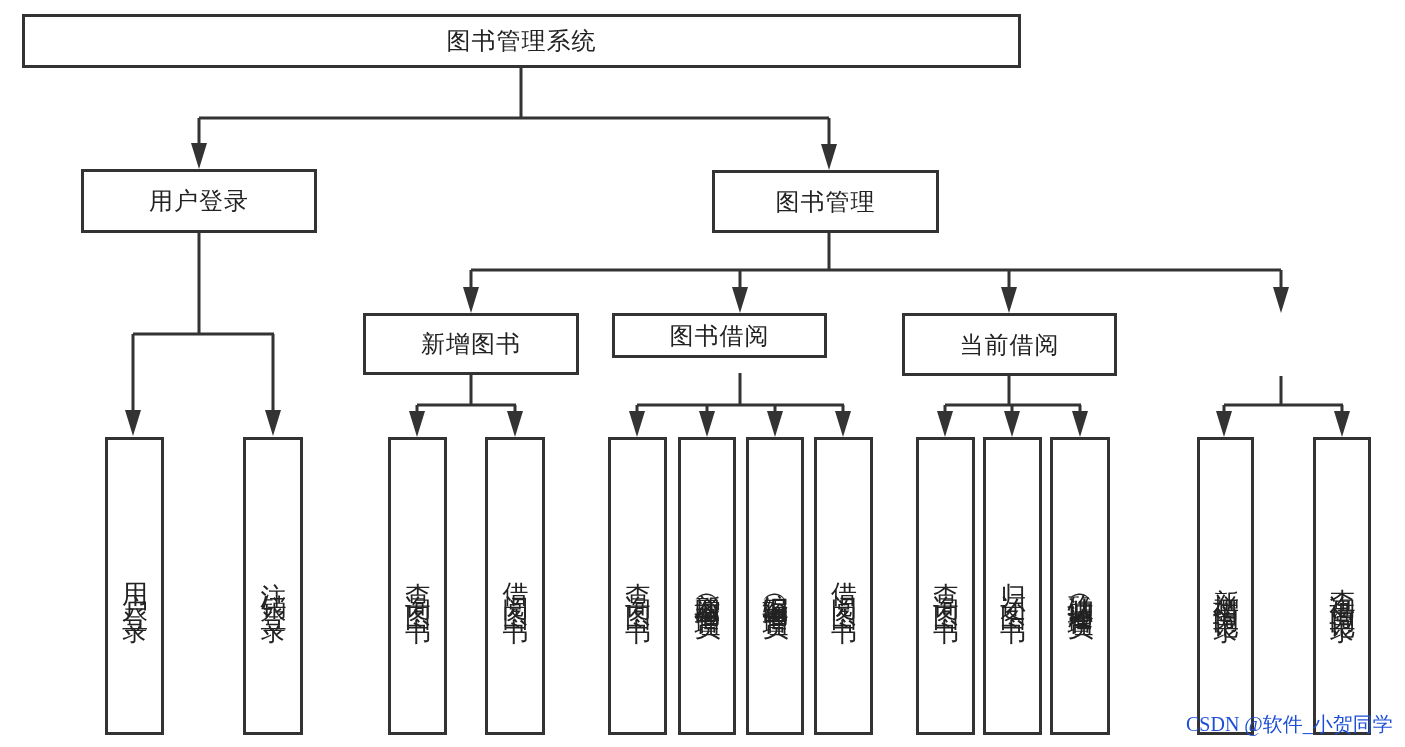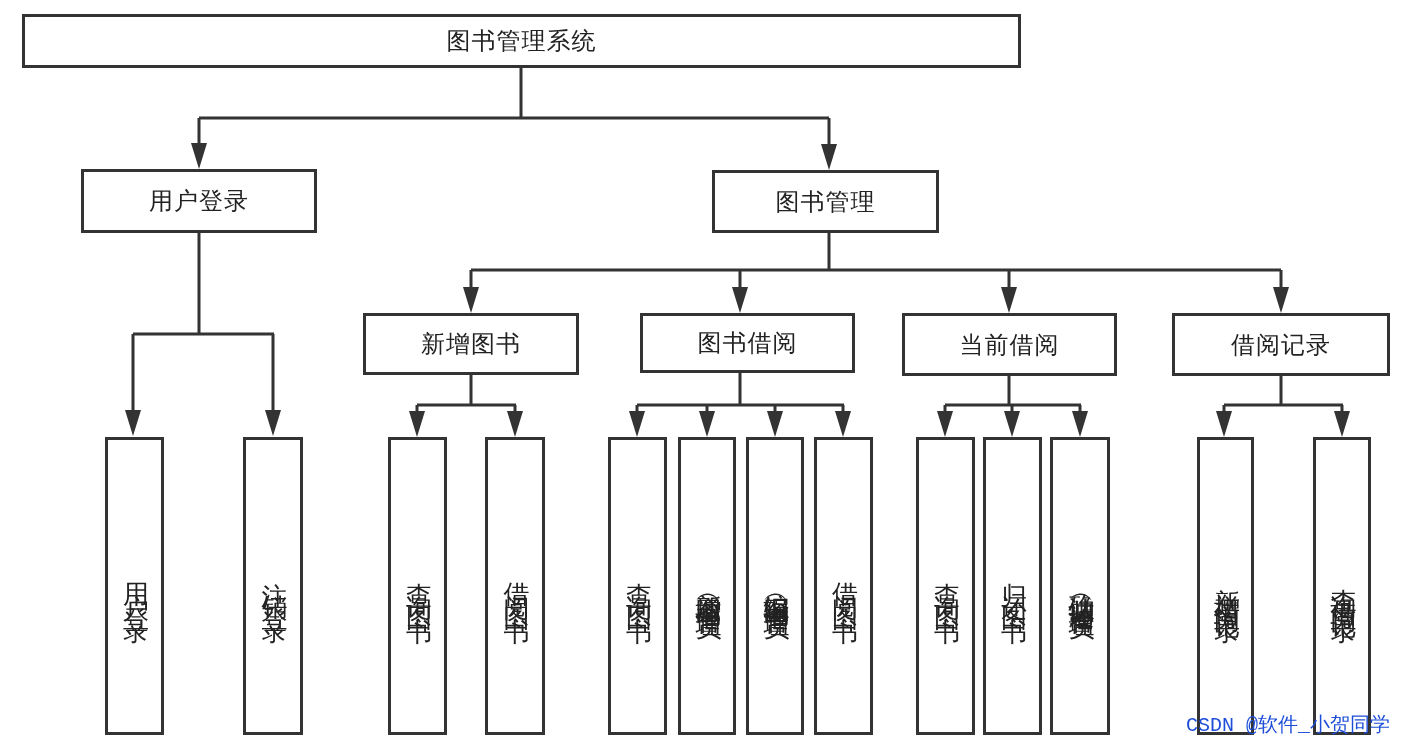--- a/index.html
+++ b/index.html
@@ -1,20 +1,20 @@
 <!DOCTYPE html>
 <html><head>
 <meta charset="utf-8">
 <style>
   html,body{margin:0;padding:0;background:#ffffff;}
   #canvas{
     position:relative;
     width:1405px;height:747px;
     background:#ffffff;
-    font-family:Liberation Mono, monospace;
+    font-family:Liberation Serif, serif;
     overflow:hidden;
   }
   #wires{position:absolute;left:0;top:0;}
   .box{
     position:absolute;
     box-sizing:border-box;
     border:3px solid #333333;
     background:#ffffff;
     display:flex;
     align-items:center;
@@ -79,28 +79,25 @@
   <div class="box" style="left:81px;top:169px;width:236px;height:64px">
     <span class="hlabel">用户登录</span>
   </div>
   <div class="box" style="left:712px;top:170px;width:227px;height:63px">
     <span class="hlabel">图书管理</span>
   </div>
 
   <div class="box" style="left:363px;top:313px;width:216px;height:62px">
     <span class="hlabel">新增图书</span>
   </div>
-  <div class="box" style="left:640px;top:313px;width:215px;height:60px">
+  <div class="box" style="left:612px;top:313px;width:215px;height:45px">
     <span class="hlabel">图书借阅</span>
   </div>
   <div class="box" style="left:902px;top:313px;width:215px;height:63px">
     <span class="hlabel">当前借阅</span>
-  </div>
-  <div class="box" style="left:1172px;top:313px;width:218px;height:63px">
-    <span class="hlabel">借阅记录</span>
   </div>
 
   <div class="box v" style="left:105px;width:59px">
     <span class="vlabel ls-wide">用户登录</span>
   </div>
   <div class="box v" style="left:243px;width:60px">
     <span class="vlabel ls-wide">注销登录</span>
   </div>
 
   <div class="box v" style="left:388px;width:59px">

